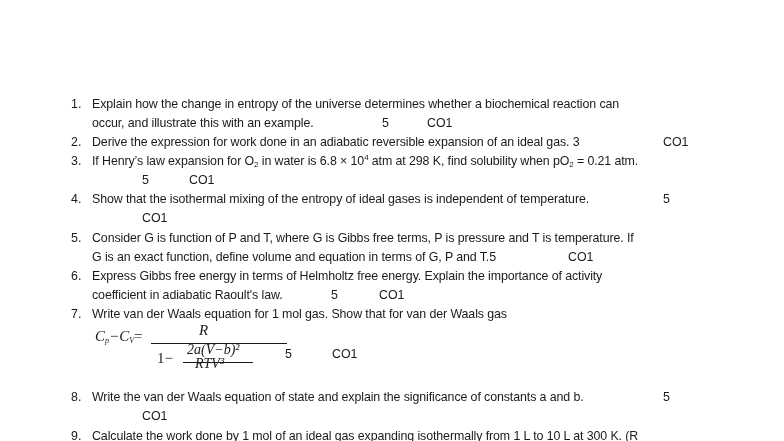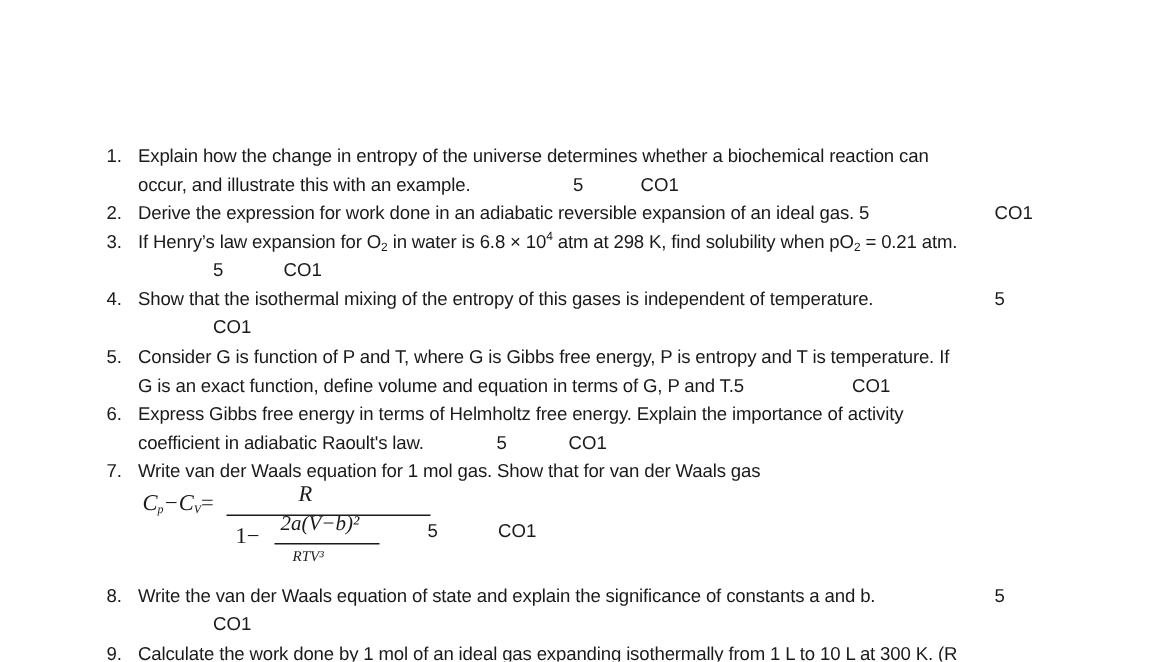--- a/index.html
+++ b/index.html
@@ -50,58 +50,58 @@
       font-style: italic;
       font-size: 15px;
       color: #1a1a1a;
     }
     .f-lhs { position: absolute; left: 0; top: 6px; white-space: pre; }
     .f-num { position: absolute; left: 104px; top: 0px; white-space: pre; }
     .f-bar1 { position: absolute; left: 56px; top: 21px; width: 136px; height: 1px; background: #1a1a1a; }
     .f-one { position: absolute; left: 62px; top: 28px; white-space: pre; font-style: normal; }
     .f-inner-num { position: absolute; left: 92px; top: 20px; white-space: pre; font-size: 14px; }
     .f-bar2 { position: absolute; left: 88px; top: 40px; width: 70px; height: 1px; background: #1a1a1a; }
-    .f-inner-den { position: absolute; left: 100px; top: 44px; white-space: pre; font-size: 10px; }
+    .f-inner-den { position: absolute; left: 100px; top: 34px; white-space: pre; font-size: 14px; }
   </style>
 </head>
 <body>
 
 <div class="page">
 
   <div>
     <span class="num" style="top:97px">1.</span>
     <span class="line txt" style="top:97px">Explain how the change in entropy of the universe determines whether a biochemical reaction can</span>
     <span class="line txt" style="top:116px">occur, and illustrate this with an example.</span>
     <span class="marks" style="left:382px;top:116px">5</span>
     <span class="marks" style="left:427px;top:116px">CO1</span>
   </div>
 
   <div>
     <span class="num" style="top:135px">2.</span>
-    <span class="line txt" style="top:135px">Derive the expression for work done in an adiabatic reversible expansion of an ideal gas. 5</span>
+    <span class="line txt" style="top:135px">Derive the expression for work done in an adiabatic reversible expansion of an ideal gas. 3</span>
     <span class="marks" style="left:663px;top:135px">CO1</span>
   </div>
 
   <div>
     <span class="num" style="top:154px">3.</span>
     <span class="line txt" style="top:154px"><span>If Henry’s law expansion for O</span><sub>2</sub><span> in water is 6.8 × 10</span><sup>4</sup><span> atm at 298 K, find solubility when pO</span><sub>2</sub><span> = 0.21 atm.</span></span>
     <span class="marks" style="left:142px;top:173px">5</span>
     <span class="marks" style="left:189px;top:173px">CO1</span>
   </div>
 
   <div>
     <span class="num" style="top:192px">4.</span>
-    <span class="line txt" style="top:192px">Show that the isothermal mixing of the entropy of this gases is independent of temperature.</span>
+    <span class="line txt" style="top:192px">Show that the isothermal mixing of the entropy of ideal gases is independent of temperature.</span>
     <span class="marks" style="left:663px;top:192px">5</span>
     <span class="marks" style="left:142px;top:211px">CO1</span>
   </div>
 
   <div>
     <span class="num" style="top:231px">5.</span>
-    <span class="line txt" style="top:231px">Consider G is function of P and T, where G is Gibbs free energy, P is entropy and T is temperature. If</span>
+    <span class="line txt" style="top:231px">Consider G is function of P and T, where G is Gibbs free terms, P is pressure and T is temperature. If</span>
     <span class="line txt" style="top:250px">G is an exact function, define volume and equation in terms of G, P and T.5</span>
     <span class="marks" style="left:568px;top:250px">CO1</span>
   </div>
 
   <div>
     <span class="num" style="top:269px">6.</span>
     <span class="line txt" style="top:269px">Express Gibbs free energy in terms of Helmholtz free energy. Explain the importance of activity</span>
     <span class="line txt" style="top:288px">coefficient in adiabatic Raoult's law.</span>
     <span class="marks" style="left:331px;top:288px">5</span>
     <span class="marks" style="left:379px;top:288px">CO1</span>

